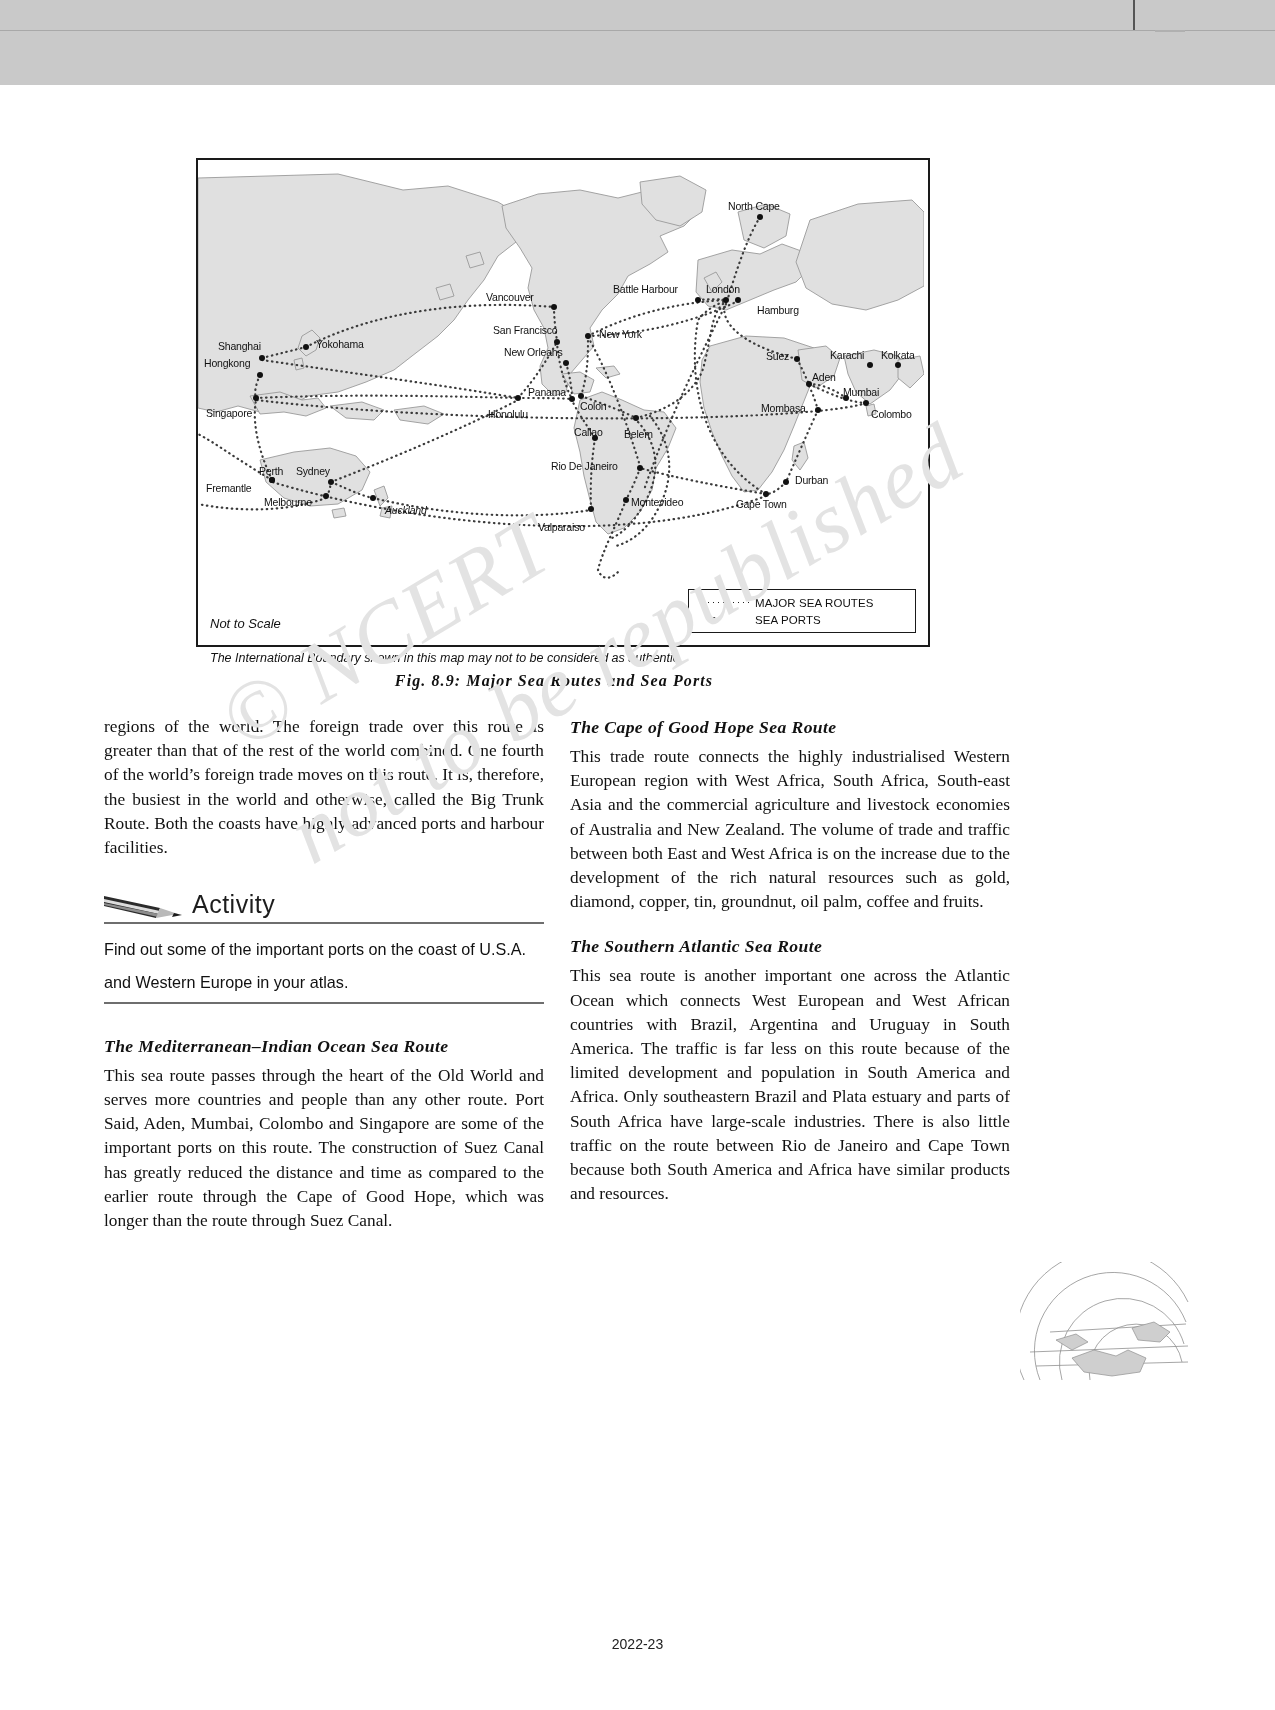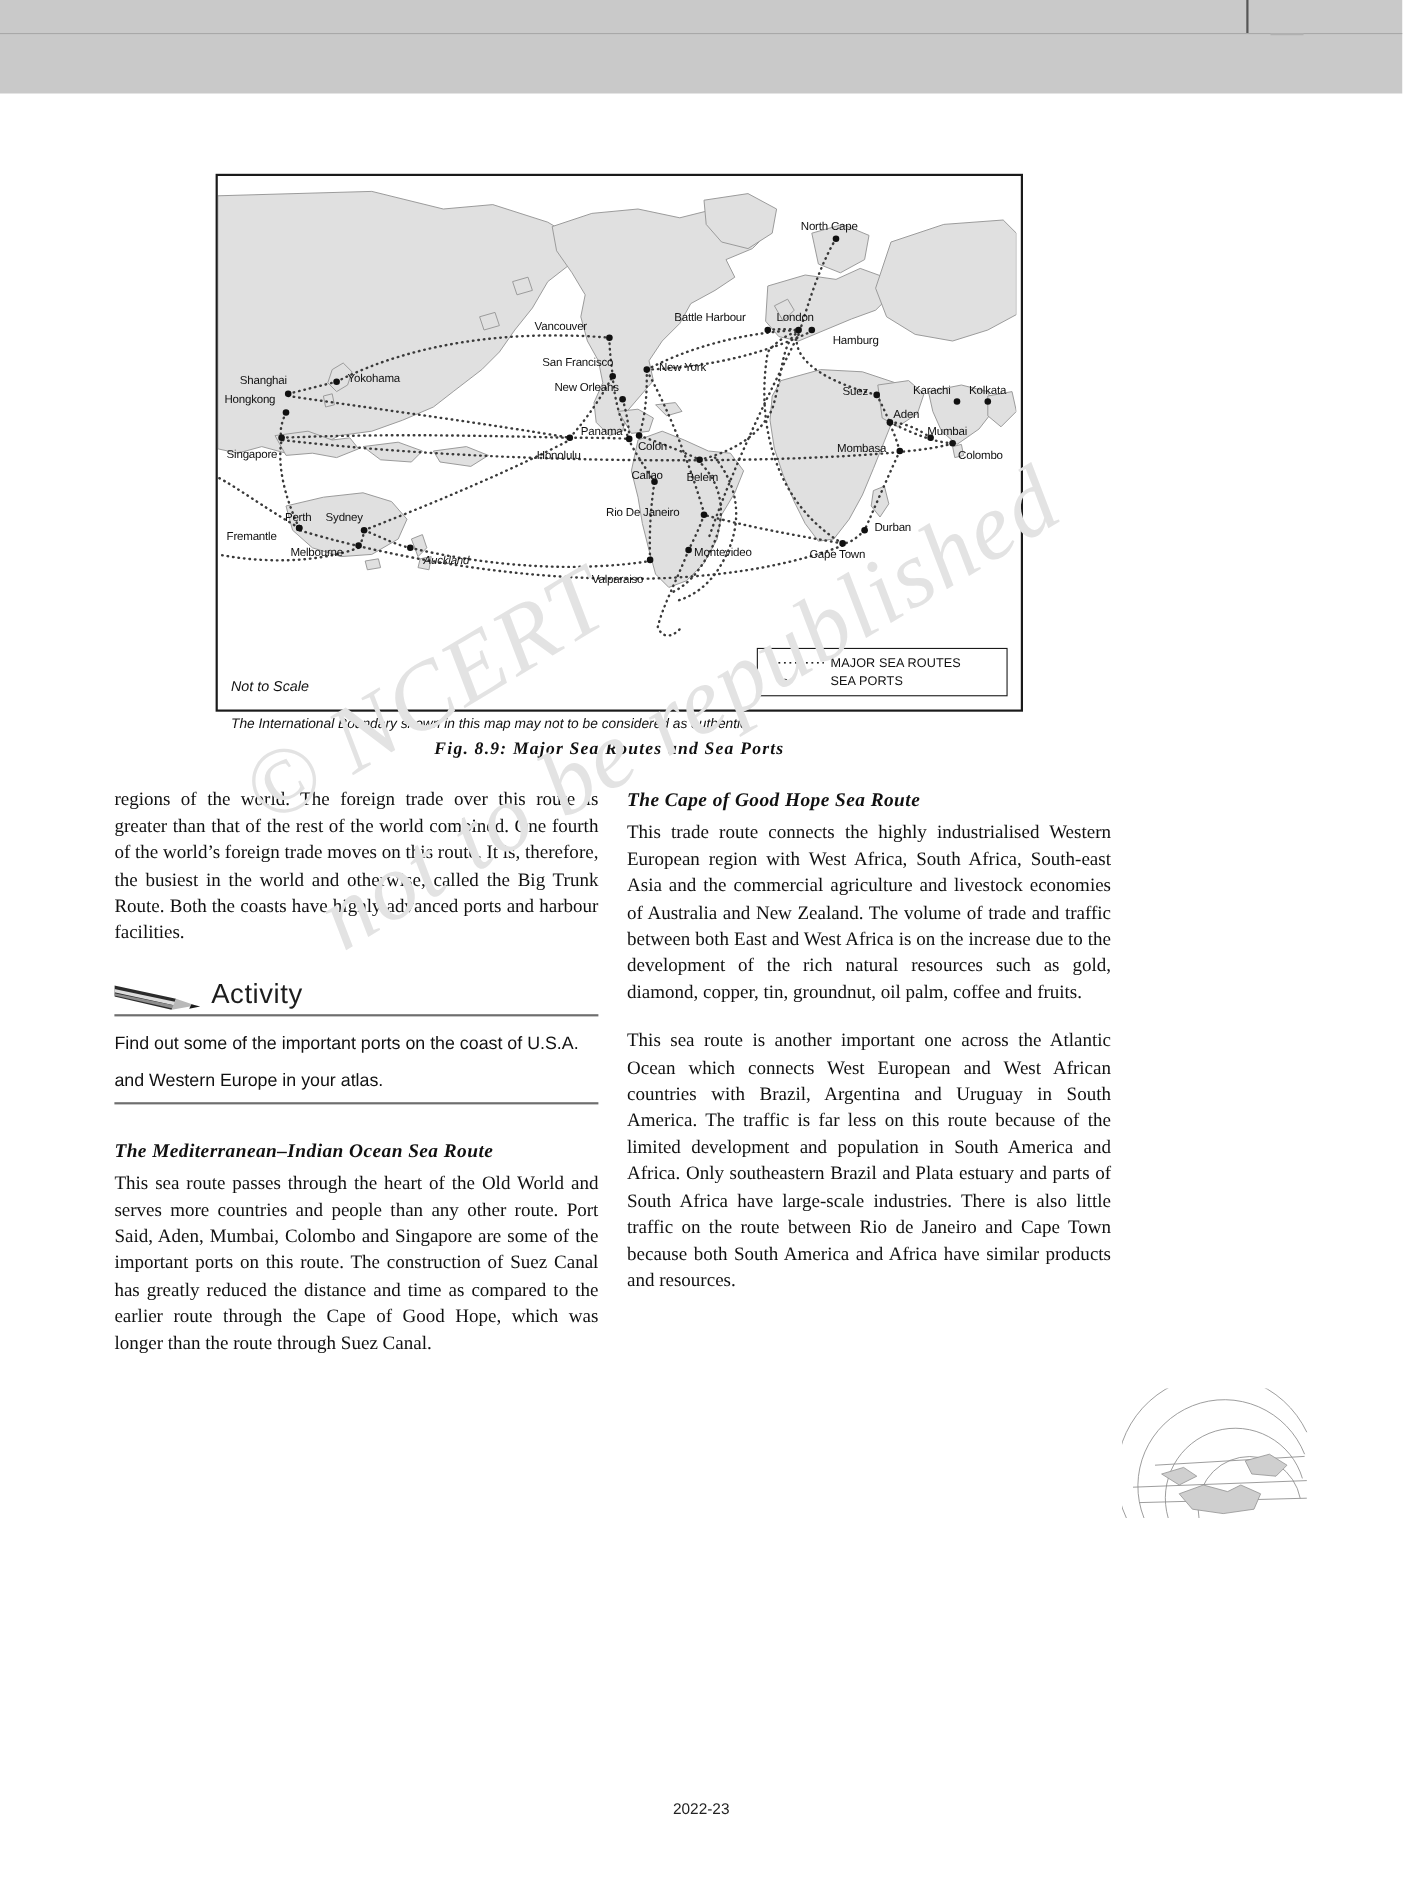--- a/index.html
+++ b/index.html
@@ -472,20 +472,21 @@
     <h3 class="sub">The Mediterranean–Indian Ocean Sea Route</h3>
     <p class="body">This sea route passes through the  heart of the Old World and serves more countries and people than any other route. Port Said, Aden, Mumbai, Colombo and Singapore are some of the important ports on this route. The construction of Suez Canal has greatly reduced the distance and time as compared to the earlier route through the Cape of Good Hope, which was longer than the route through Suez Canal.</p>
   </div>
 
   <div class="col" id="col-right">
     <h3 class="sub">The Cape of Good Hope Sea Route</h3>
     <p class="body">This trade route connects the highly industrialised Western European region with West Africa, South Africa, South-east Asia and the commercial agriculture and livestock economies of Australia and New Zealand. The volume of trade and traffic between both East and West Africa is on the increase due to the development of the rich natural resources such as gold, diamond, copper, tin, groundnut, oil palm, coffee and fruits.</p>
 
     <div class="gap-md"></div>
 
+    <h3 class="sub">The Southern Atlantic Sea Route</h3>
     <p class="body">This sea route is another important one across the Atlantic Ocean which connects West European and West African countries with Brazil, Argentina and Uruguay in South America.  The traffic is far less on this route because of the limited development and population in South America and Africa. Only southeastern Brazil and Plata estuary and parts of South Africa have large-scale industries. There is also little traffic on the route between Rio de Janeiro and Cape Town because both South  America and Africa  have similar products and resources.</p>
   </div>
 
 </div>
 
 <div id="globe-decoration">
   <svg width="170" height="120" viewBox="0 0 170 120">
     <g stroke="#8f8f8f" stroke-width="0.8" fill="none">
       <path d="M4,118 A88,88 0 0 1 168,40"></path>
       <path d="M20,118 A72,72 0 0 1 166,60"></path>

